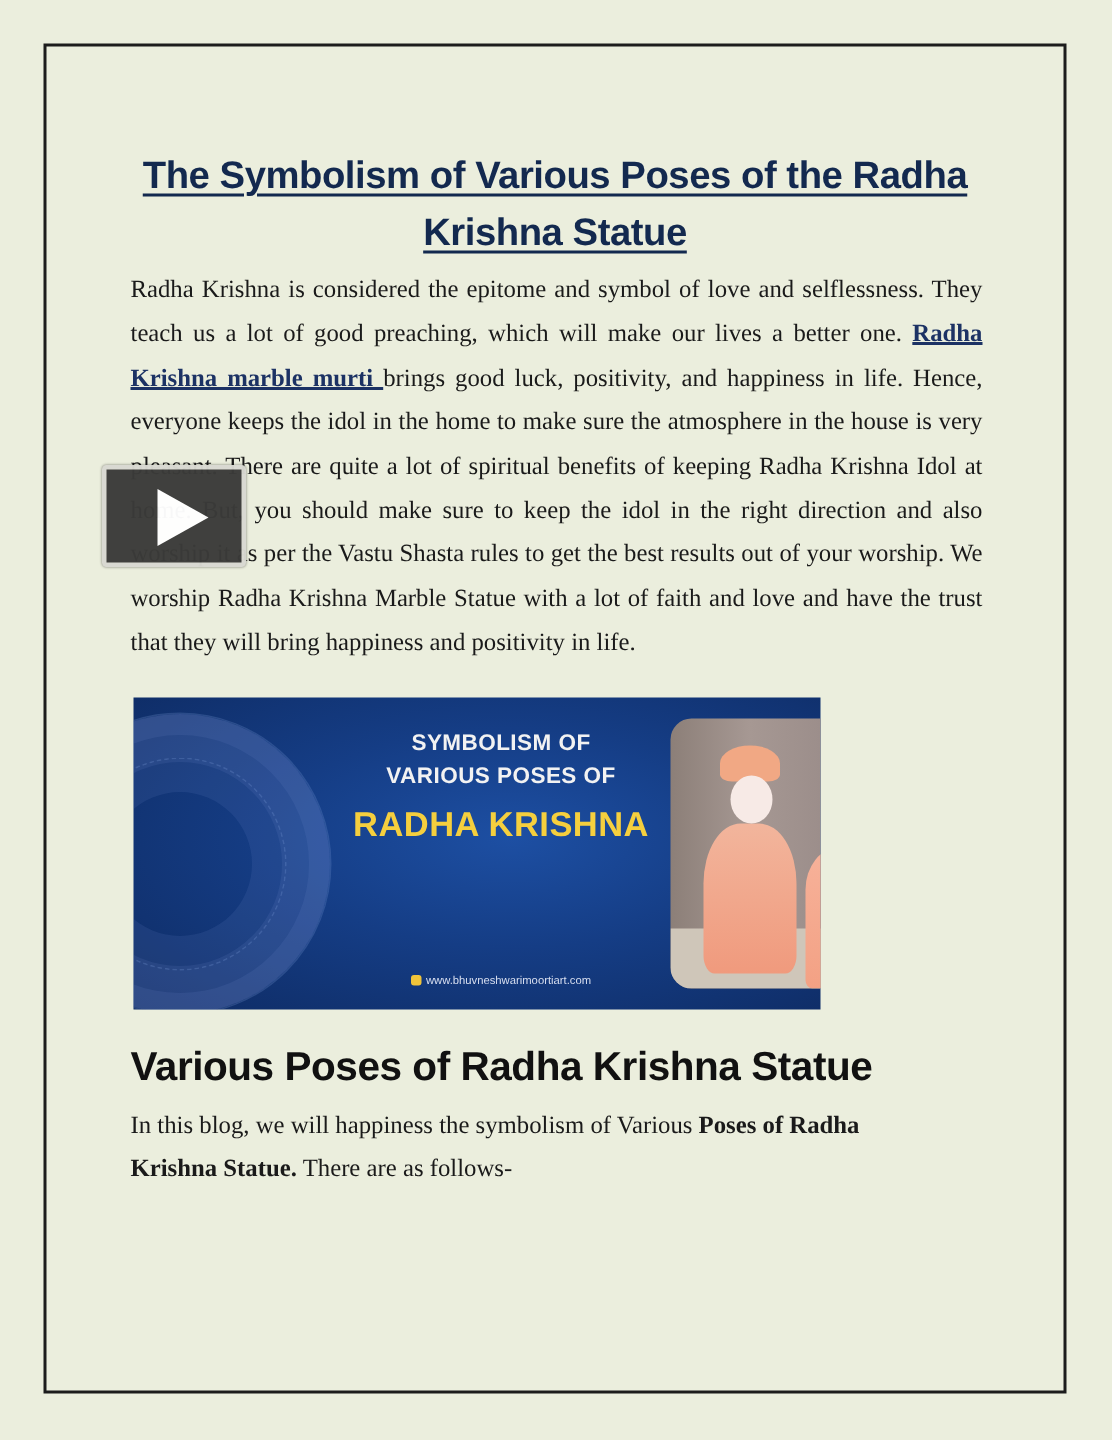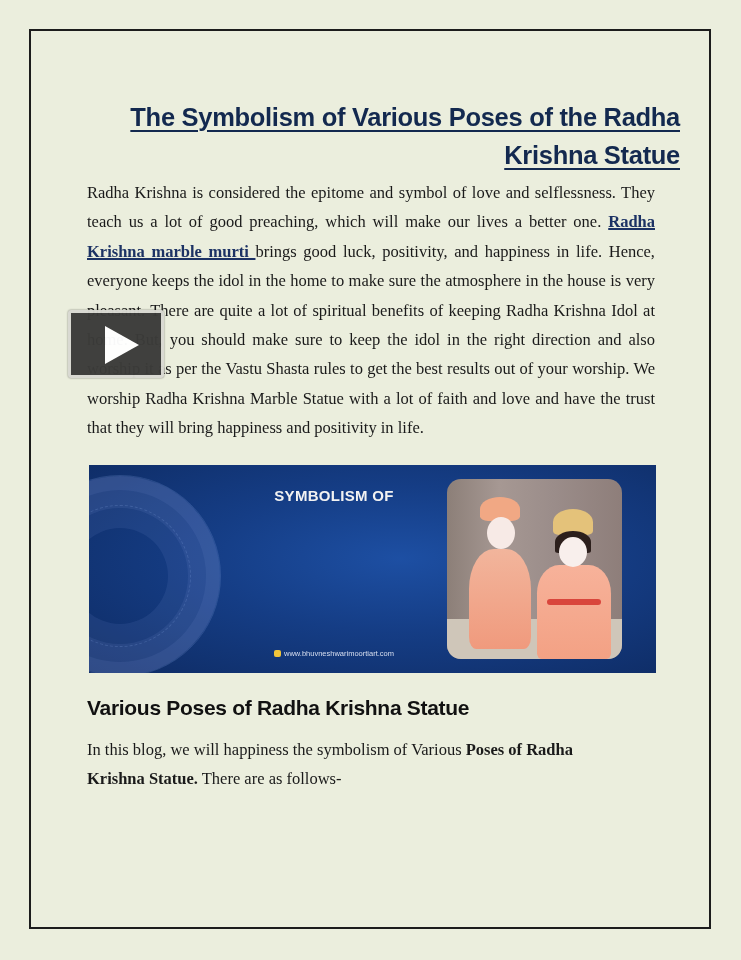--- a/index.html
+++ b/index.html
@@ -22,21 +22,21 @@
       height: 900px;
       border: 2px solid #1c1c1c;
       box-sizing: border-box;
       background: #ebeedd;
     }
     .title {
       position: absolute;
       left: 60px;
       top: 98px;
       width: 620px;
-      text-align: right;
+      text-align: center;
       font-family: "Liberation Sans", sans-serif;
       font-weight: bold;
       font-size: 25.5px;
       line-height: 38px;
       color: #13294f;
       text-decoration: underline;
       text-decoration-thickness: 2px;
       text-underline-offset: 4px;
       letter-spacing: -0.3px;
     }
@@ -77,21 +77,21 @@
       width: 0;
       height: 0;
       border-top: 19px solid transparent;
       border-bottom: 19px solid transparent;
       border-left: 34px solid #ffffff;
     }
     .banner {
       position: absolute;
       left: 89px;
       top: 465px;
-      width: 567px;
+      width: 458px;
       height: 208px;
       background: radial-gradient(ellipse at 55% 45%, #1d4fa3 0%, #153d85 45%, #0e2b63 100%);
       overflow: hidden;
     }
     .banner .mandala {
       position: absolute;
       left: -70px;
       top: 10px;
       width: 200px;
       height: 200px;
@@ -211,21 +211,21 @@
     .banner .photo .radha-crown {
       left: 106px; top: 30px; width: 40px; height: 26px;
       background: #e4c27a; border-radius: 50% 50% 15% 15%;
     }
     .section-heading {
       position: absolute;
       left: 87px;
       top: 696px;
       font-family: "Liberation Sans", sans-serif;
       font-weight: bold;
-      font-size: 21px;
+      font-size: 27px;
       color: #111111;
       letter-spacing: -0.3px;
     }
     .intro-para {
       position: absolute;
       left: 87px;
       top: 735px;
       width: 530px;
       font-size: 16.5px;
       line-height: 29.4px;
@@ -243,20 +243,22 @@
 <div class="body-para"><span>Radha Krishna is considered the epitome and symbol of love and selflessness. They teach us a lot of good preaching, which will make our lives a better one. </span><a class="link">Radha Krishna marble murti </a><span>brings good luck, positivity, and happiness in life. Hence, everyone keeps the idol in the home to make sure the atmosphere in the house is very pleasant. There are quite a lot of spiritual benefits of keeping Radha Krishna Idol at home. But, you should make sure to keep the idol in the right direction and also worship it as per the Vastu Shasta rules to get the best results out of your worship. We worship Radha Krishna Marble Statue with a lot of faith and love and have the trust that they will bring happiness and positivity in life.</span></div>
 
 <div class="play-overlay">
   <div class="triangle"></div>
 </div>
 
 <div class="banner">
   <div class="mandala"></div>
   <div class="mandala2"></div>
   <div class="line1">SYMBOLISM OF</div>
+  <div class="line2">VARIOUS POSES OF</div>
+  <div class="line3">RADHA KRISHNA</div>
   <div class="website"><span class="web-icon"></span><span>www.bhuvneshwarimoortiart.com</span></div>
   <div class="photo" title="Radha Krishna statue photo">
     <div class="floor"></div>
     <div class="fig krishna-crown"></div>
     <div class="fig krishna-body"></div>
     <div class="fig krishna-head"></div>
     <div class="fig radha-crown"></div>
     <div class="fig radha-hair"></div>
     <div class="fig radha-body"></div>
     <div class="fig radha-sash"></div>

